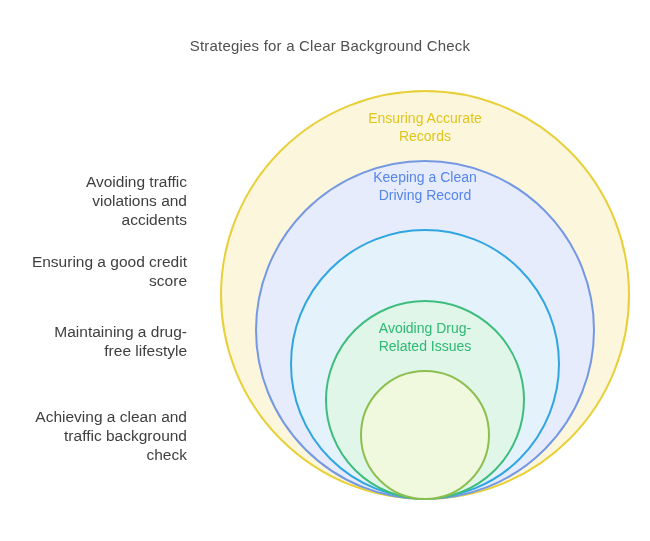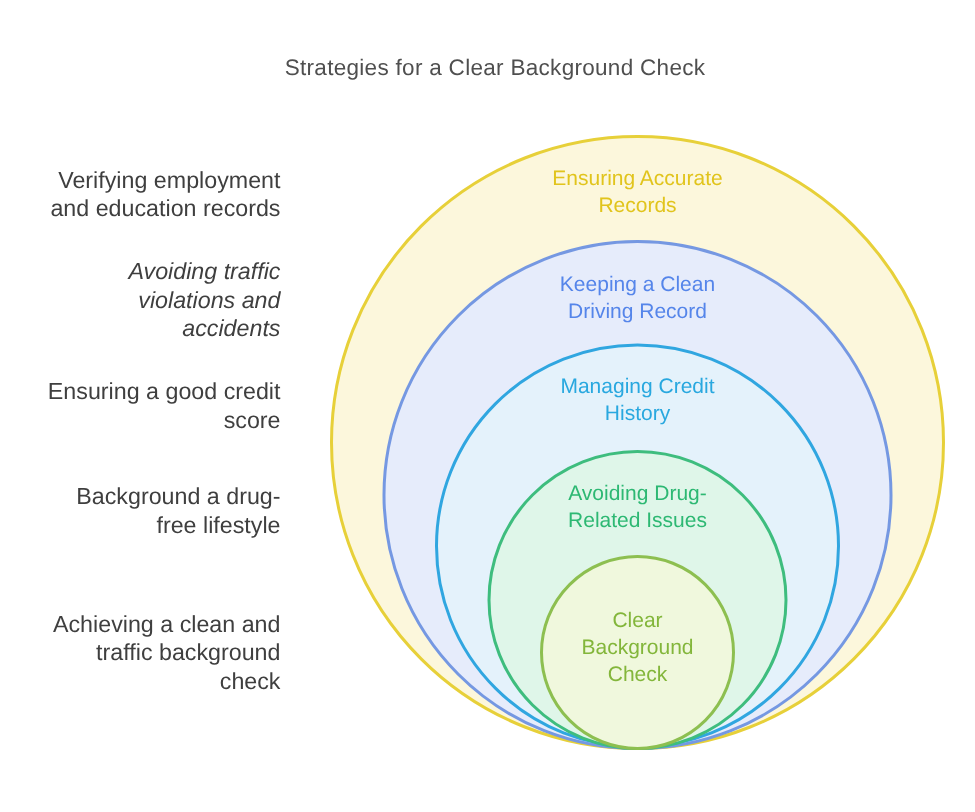--- a/index.html
+++ b/index.html
@@ -43,37 +43,37 @@
     position: absolute;
     left: 315px;
     width: 220px;
     text-align: center;
     font-size: 14px;
     font-weight: 500;
     line-height: 18px;
     white-space: pre-line;
   }
   .ring-label-0 { top: 109px; color: #E1C41C; }
-  .ring-label-1 { top: 180px; color: #5585EA; }
+  .ring-label-1 { top: 168px; color: #5585EA; }
   .ring-label-2 { top: 248px; color: #29A8DF; }
   .ring-label-3 { top: 319px; color: #2DB873; text-align: center; }
   .ring-label-4 { top: 404px; color: #83B63B; }
 
   .side-label {
     position: absolute;
     left: 10px;
     width: 177px;
     text-align: right;
     font-size: 15.5px;
     line-height: 19px;
     color: #3F3F3F;
     white-space: pre-line;
   }
   .side-label-0 { top: 111px; }
-  .side-label-1 { top: 172px; font-style: italic; }
+  .side-label-1 { top: 172px; }
   .side-label-2 { top: 252px; text-align: right; }
   .side-label-3 { top: 322px; }
   .side-label-4 { top: 407px; }
 </style>
 </head>
 <body>
 
 <div class="canvas">
 
   <div class="diagram-title">Strategies for a Clear Background Check</div>
@@ -81,34 +81,27 @@
   <div class="ring ring-0"></div>
   <div class="ring ring-1"></div>
   <div class="ring ring-2"></div>
   <div class="ring ring-3"></div>
   <div class="ring ring-4"></div>
 
   <div class="ring-label ring-label-0">Ensuring Accurate
 Records</div>
   <div class="ring-label ring-label-1">Keeping a Clean
 Driving Record</div>
-  <div class="ring-label ring-label-2">Managing Credit
-History</div>
   <div class="ring-label ring-label-3">Avoiding Drug-
 Related Issues</div>
-  <div class="ring-label ring-label-4">Clear
-Background
-Check</div>
 
-  <div class="side-label side-label-0">Verifying employment
-and education records</div>
   <div class="side-label side-label-1">Avoiding traffic
 violations and
 accidents</div>
   <div class="side-label side-label-2">Ensuring a good credit
 score</div>
-  <div class="side-label side-label-3">Background a drug-
+  <div class="side-label side-label-3">Maintaining a drug-
 free lifestyle</div>
   <div class="side-label side-label-4">Achieving a clean and
 traffic background
 check</div>
 
 </div>
 
 </body></html>

